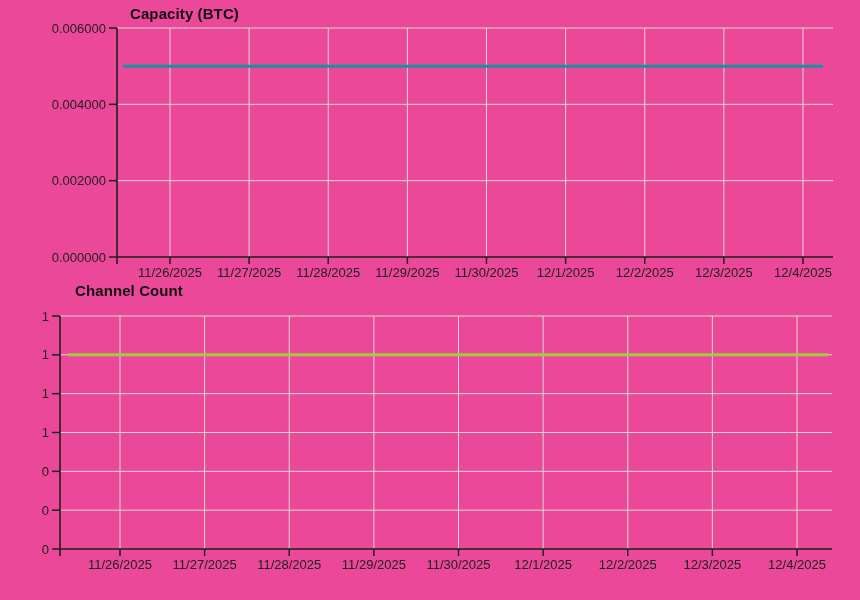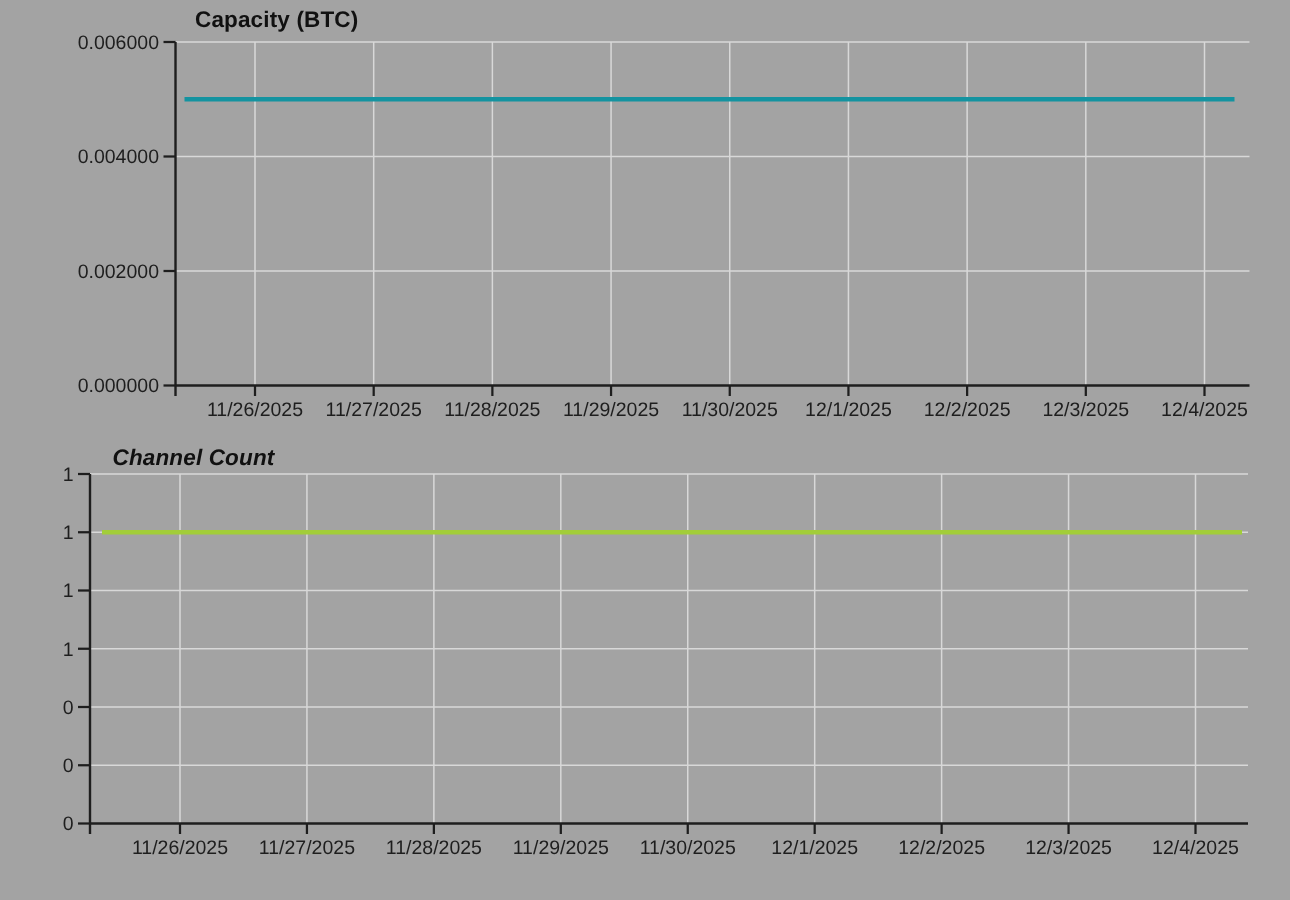--- a/index.html
+++ b/index.html
@@ -5,32 +5,32 @@
   html, body {
     margin: 0; padding: 0;
     width: 860px; height: 600px;
     background: #ffffff;
     overflow: hidden;
     font-family: "Liberation Sans", "DejaVu Sans", sans-serif;
   }
   .panel {
     position: relative;
     width: 860px; height: 600px;
-    background: #a3a3a3;
+    background: #ec4899;
   }
   .chart-title {
     position: absolute;
     font-size: 15px;
     font-weight: bold;
     color: #111111;
     white-space: nowrap;
     letter-spacing: 0.1px;
   }
   .title-capacity { left: 130px; top: 5px; }
-  .title-channel  { left: 75px;  top: 297px; font-style: italic; }
+  .title-channel  { left: 75px;  top: 282px; }
   svg { position: absolute; left: 0; top: 0; }
   svg text {
     font-family: "Liberation Sans", "DejaVu Sans", sans-serif;
     font-size: 13px;
     fill: #1e1e1e;
   }
 </style>
 </head>
 <body>
 

